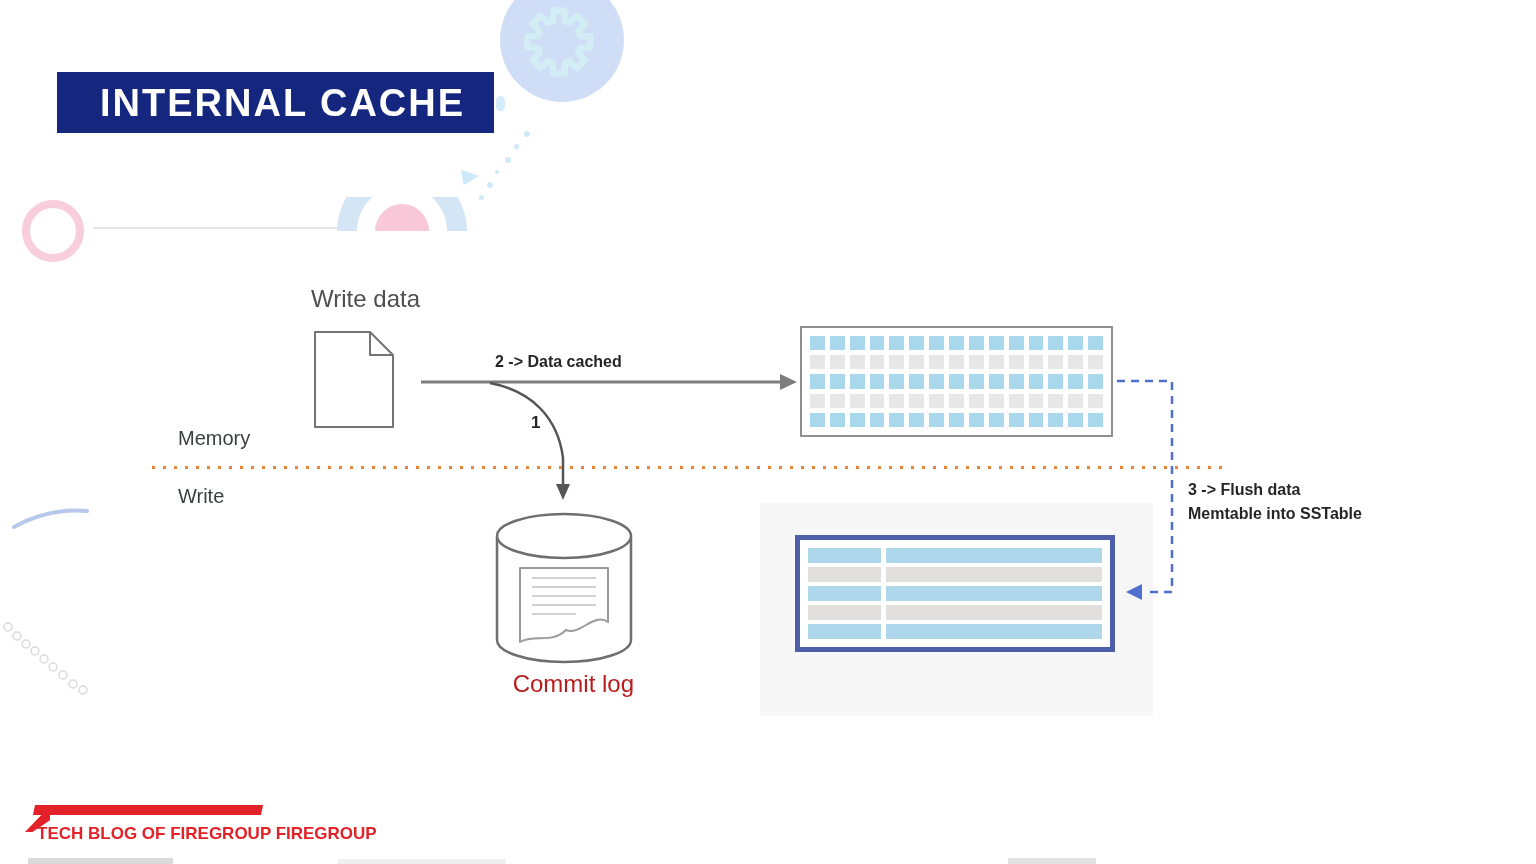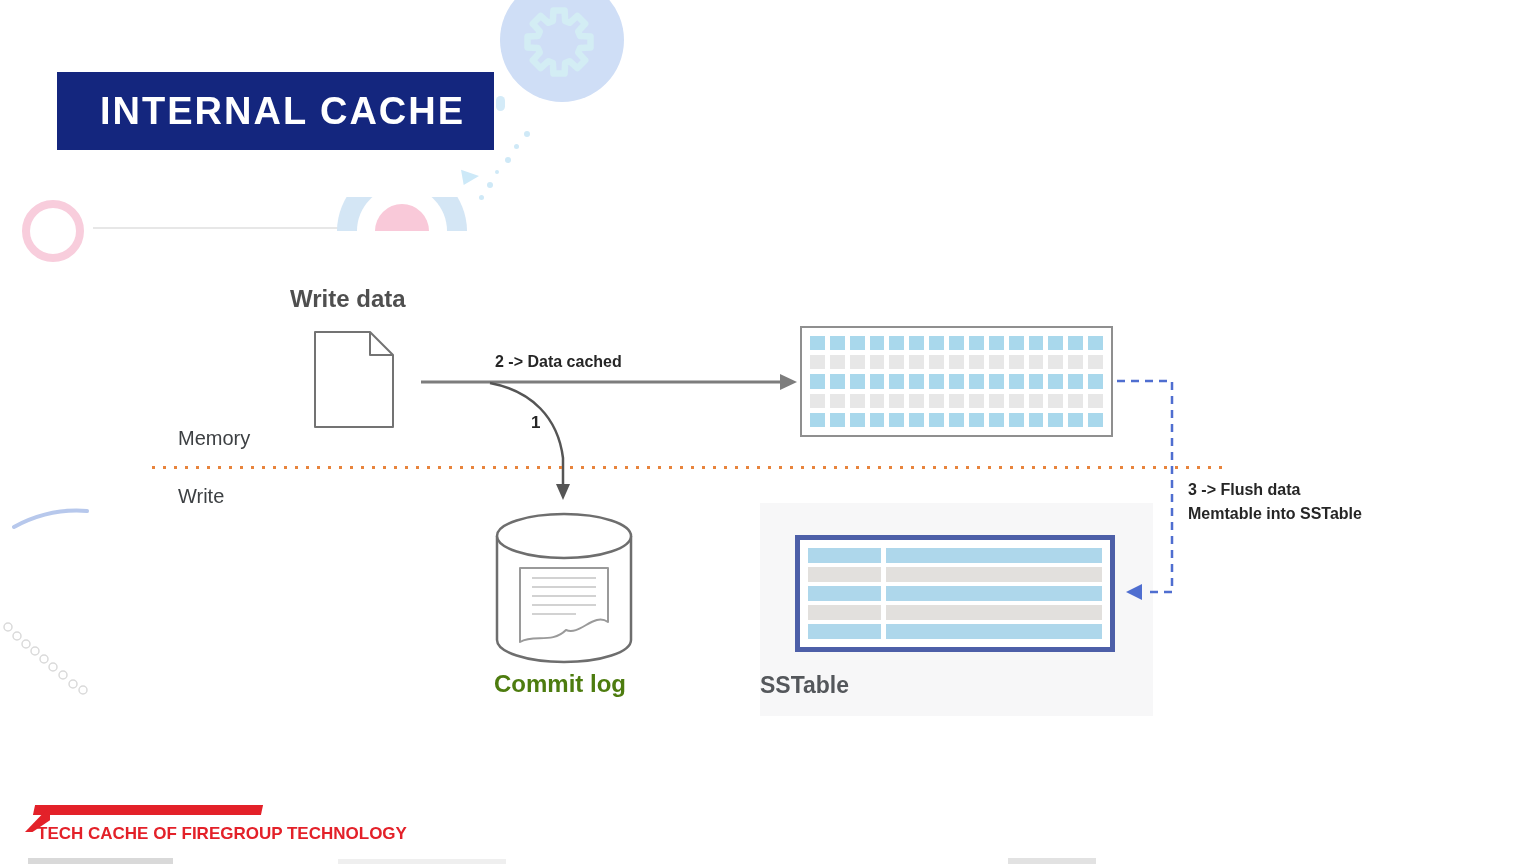--- a/index.html
+++ b/index.html
@@ -19,28 +19,28 @@
   .arch .c{position:absolute;border-radius:50%;}
   .arch .c1{left:0;top:-31px;width:130px;height:130px;background:#d4e6f5;}
   .arch .c2{left:20px;top:-11px;width:90px;height:90px;background:#ffffff;}
   .arch .c3{left:38px;top:7px;width:54px;height:54px;background:#f9c9d9;}
   .bottom-bar{height:6px;z-index:1;}
 
   
   .title-block{background:var(--navy,#14267e);color:#fff;font-weight:bold;
                font-size:38px;letter-spacing:2px;line-height:1;z-index:3;
                display:flex;align-items:center;padding-left:14px;box-sizing:border-box;}
-  .tb1{left:57px;top:72px;width:437px;height:78px;padding-left:43px;}
+  .tb1{left:57px;top:72px;width:437px;height:61px;padding-left:43px;}
   .tb2{left:57px;top:141px;width:405px;height:54px;}
 
   
   .overlay{left:0;top:0;z-index:2;pointer-events:none;}
 
   
-  .dlabel{color:#54575b;font-size:23px;z-index:3;text-align:left;font-weight:bold;}
+  .dlabel{color:#54575b;font-size:23px;z-index:3;text-align:right;}
   .zone-label{color:#3d4043;font-size:20px;z-index:3;}
   .step-label{color:#262626;font-size:16px;font-weight:bold;z-index:3;white-space:nowrap;}
 
   .divider{left:152px;top:466px;width:1076px;height:3px;z-index:2;
            background:repeating-linear-gradient(90deg,var(--orange-dots,#e8843c) 0 3px,transparent 3px 11px);}
 
   
   .memtable-box{left:800px;top:326px;width:313px;height:111px;background:#fff;border:2px solid #8f8f8f;
                 box-sizing:border-box;display:grid;grid-template-columns:repeat(15,1fr);gap:5px;padding:8px;z-index:2;}
   .mt-cell{width:100%;height:100%;}
@@ -257,21 +257,20 @@
       </div>
       <div class="ss-row">
         <div class="ss-left" style="background: rgb(226, 224, 221);"></div>
         <div class="ss-right" style="background: rgb(226, 224, 221);"></div>
       </div>
       <div class="ss-row">
         <div class="ss-left" style="background: rgb(174, 215, 235);"></div>
         <div class="ss-right" style="background: rgb(174, 215, 235);"></div>
       </div>
     </div>
-  <div class="abs dlabel" style="left:760px;top:672px;width:393px;">SSTable</div>
-
-  <div class="abs dlabel" style="left:494px;top:670px;width:140px;color:#4d7c0f;font-size:24px;">Commit log</div>
+
+  <div class="abs dlabel" style="left:494px;top:670px;width:140px;color:#b91c1c;font-size:24px;">Commit log</div>
 
   <div class="abs logo-bar"></div>
   <div class="abs logo-tail"></div>
-  <div class="abs logo-sub">TECH CACHE OF FIREGROUP TECHNOLOGY</div>
+  <div class="abs logo-sub">TECH BLOG OF FIREGROUP FIREGROUP</div>
 
 </div>
 
 </body></html>

